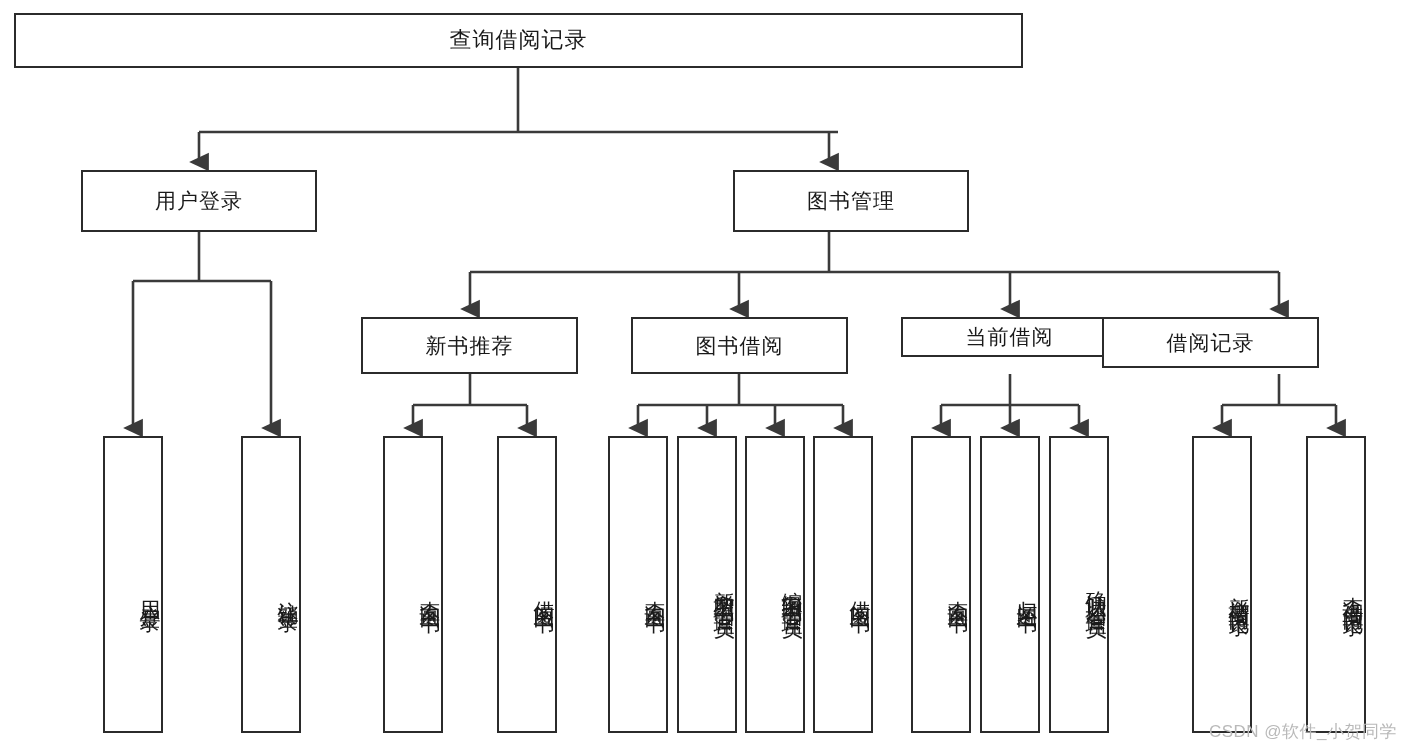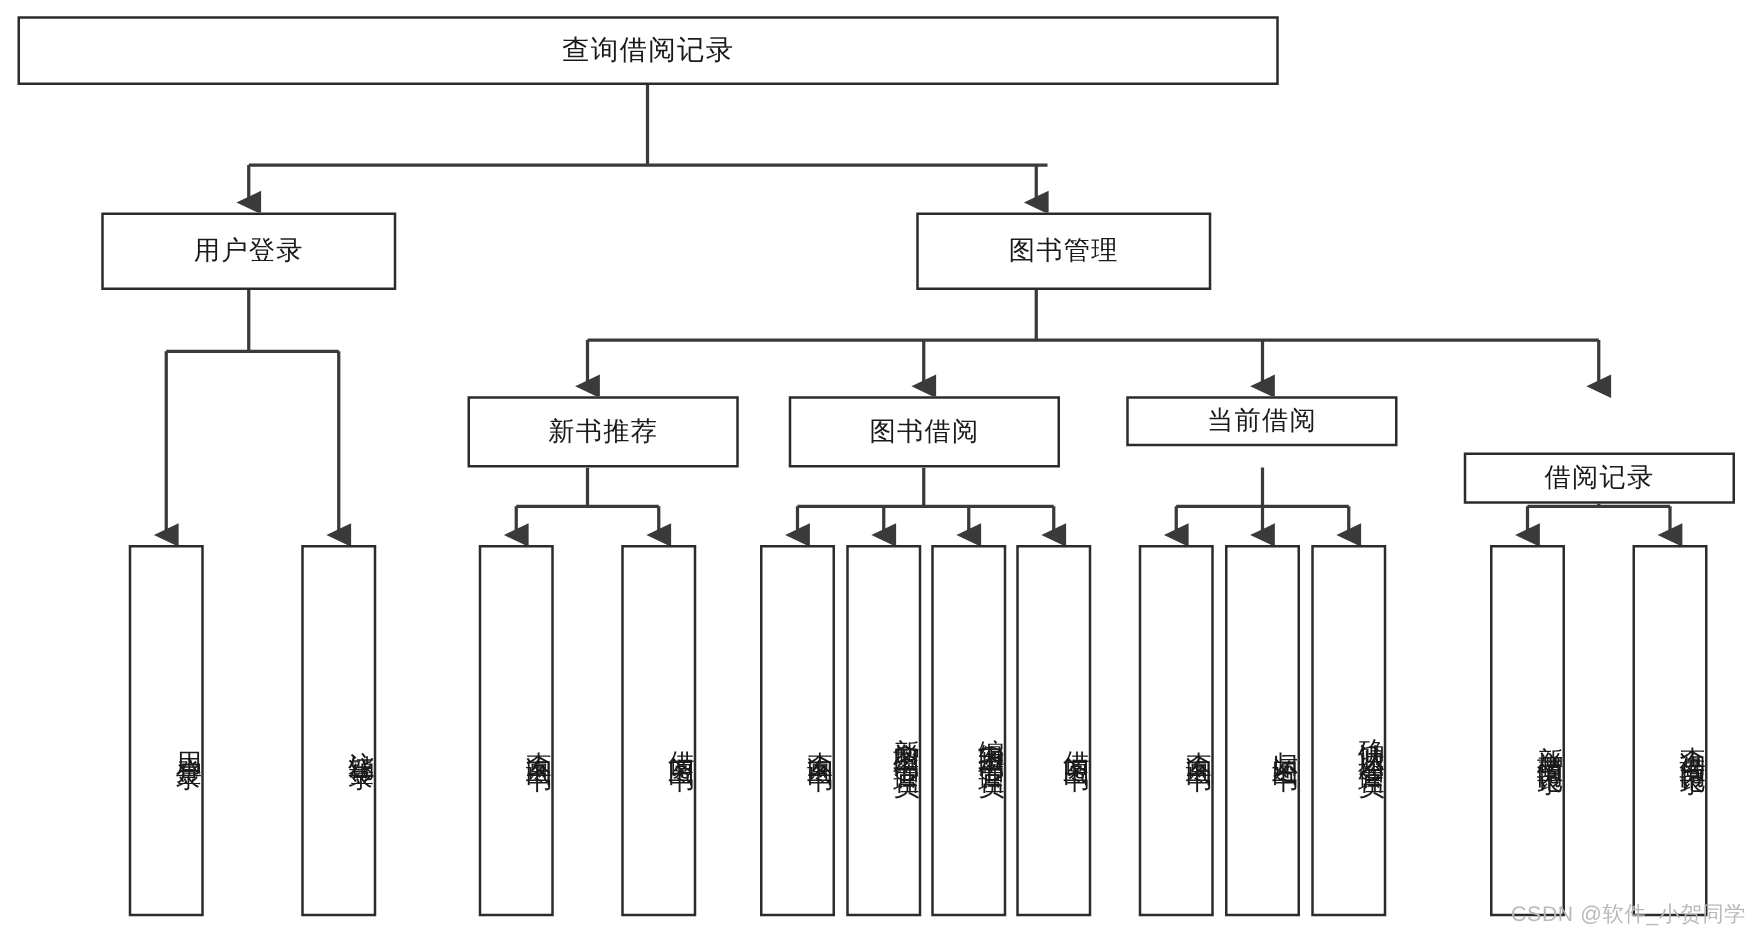--- a/index.html
+++ b/index.html
@@ -127,27 +127,27 @@
       <path d="M1336,405 L1336,428" marker-end="url(#arrowhead)"></path>
     </g>
   </svg>
 
   <div class="node h-node" id="root-node" style="left:14px; top:13px; width:1009px; height:55px;">查询借阅记录</div>
 
   <div class="node h-node" style="left:81px; top:170px; width:236px; height:62px;">用户登录</div>
 
   <div class="node h-node" style="left:711px; top:170px; width:236px; height:62px;margin-left:22px;">图书管理</div>
 
-  <div class="node h-node" style="left:361px; top:317px; width:217px; height:57px;margin-left:13px;">新书推荐</div>
+  <div class="node h-node" style="left:361px; top:317px; width:217px; height:57px;">新书推荐</div>
 
   <div class="node h-node" style="left:631px; top:317px; width:217px; height:57px;">图书借阅</div>
 
   <div class="node h-node" style="left:901px; top:317px; width:217px; height:40px;">当前借阅</div>
 
-  <div class="node h-node" style="left:1171px; top:317px; width:217px; height:41px;margin-top:45px;">借阅记录</div>
+  <div class="node h-node" style="left:1102px; top:317px; width:217px; height:51px;">借阅记录</div>
 
   <div class="node v-node" style="left:103px; top:436px; width:60px; height:297px;">
     <span class="vtext">用户登录</span>
   </div>
 
   <div class="node v-node" style="left:241px; top:436px; width:60px; height:297px;">
     <span class="vtext">注销登录</span>
   </div>
 
   <div class="node v-node" style="left:383px; top:436px; width:60px; height:297px;">

